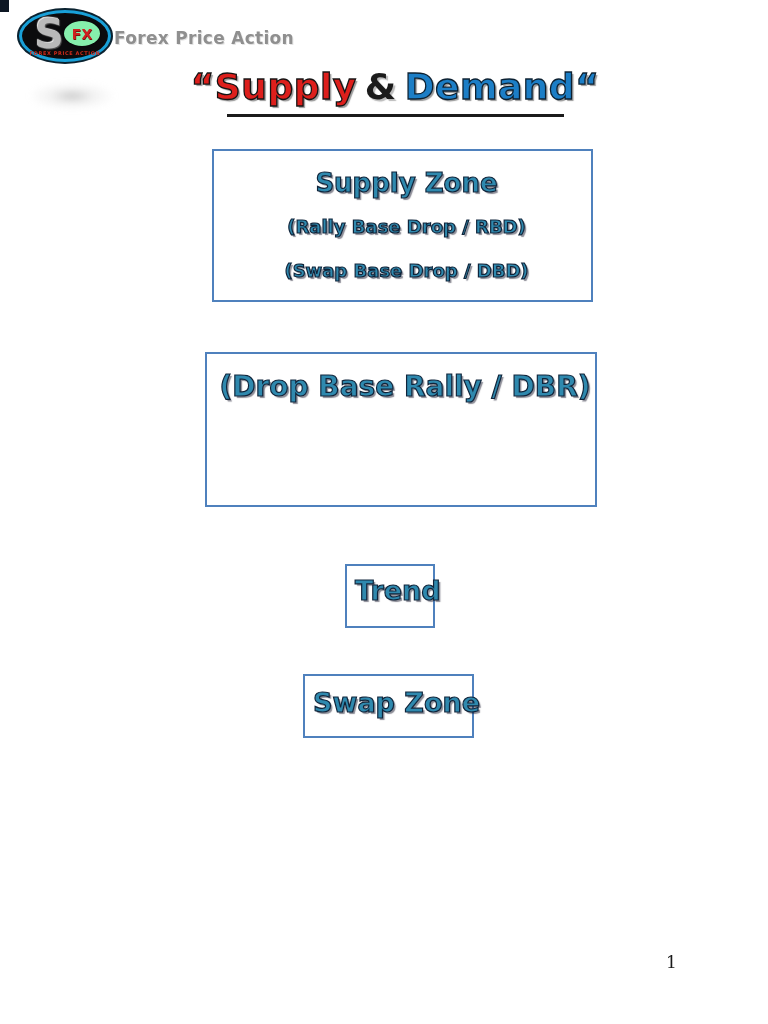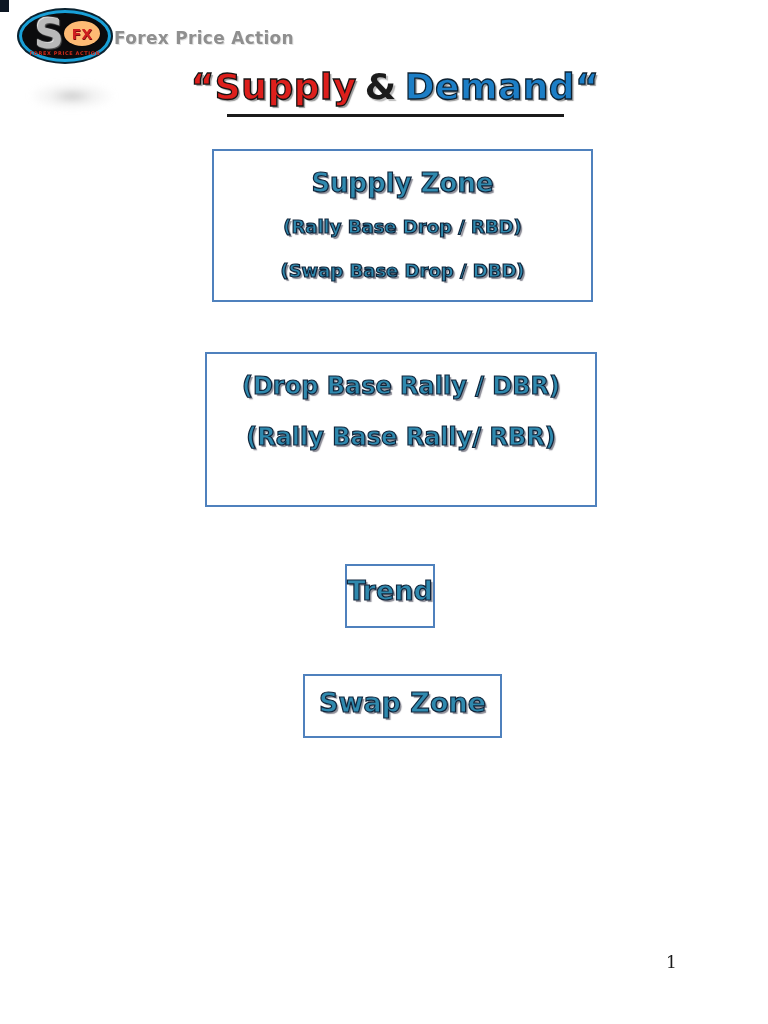--- a/index.html
+++ b/index.html
@@ -26,21 +26,21 @@
   }
   .logo-s{
     position:absolute;left:13px;top:-3px;
     font-size:40px;font-weight:bold;
     color:#b9b9b9;
     text-shadow:1px 1px 1px #5a5a5a, -1px -1px 1px #ededed;
     line-height:48px;
   }
   .logo-fx-oval{
     position:absolute;left:42px;top:8px;width:36px;height:25px;
-    background:#fdba74;border-radius:50%;
+    background:#86efac;border-radius:50%;
     display:flex;align-items:center;justify-content:center;
     box-shadow:0 0 2px #000;
   }
   .logo-fx{
     color:#cf1f1f;font-weight:bold;font-size:14px;letter-spacing:0px;
     text-shadow:0.5px 0.5px 0 #7a0f0f;
   }
   .logo-caption{
     position:absolute;left:0;bottom:3px;width:100%;
     text-align:center;
@@ -96,30 +96,31 @@
     background:#ffffff;
     box-sizing:border-box;
     text-align:center;
   }
   .zone-line{
     font-weight:bold;
     color:#2f89ae;
     -webkit-text-stroke:1.2px #10243a;
     text-shadow:2px 2px 1px rgba(25,25,45,0.5);
     white-space:nowrap;
+    padding-left:8px;
   }
   .box-supply{left:212px;top:149px;width:381px;height:153px;padding-top:10px;}
   .box-supply .zone-line{font-size:18px;line-height:44px;}
   .box-supply .zone-heading{font-size:26px;}
   .box-demand{left:205px;top:352px;width:392px;height:155px;padding-top:7px;}
-  .box-demand .zone-line{font-size:24px;line-height:51px;}
+  .box-demand .zone-line{font-size:28px;line-height:51px;}
   .box-demand .zone-heading{font-size:26px;}
   .box-trend{left:345px;top:564px;width:90px;height:64px;padding-top:9px;}
   .box-trend .zone-line{font-size:27px;line-height:32px;}
-  .box-swap{left:303px;top:674px;width:199px;height:64px;padding-top:11px;}
+  .box-swap{left:303px;top:674px;width:171px;height:64px;padding-top:11px;}
   .box-swap .zone-line{font-size:27px;line-height:32px;}
   
   .page-number{
     position:absolute;left:666px;top:952px;
     font-family:"DejaVu Serif","Liberation Serif",serif;
     font-size:17px;color:#1a1a1a;
   }
 </style>
 </head>
 <body>
@@ -143,21 +144,20 @@
   <div class="title-underline"></div>
 
   <div class="zone-box box-supply">
     <div class="zone-line zone-heading">Supply Zone</div>
     <div class="zone-line">(Rally Base Drop / RBD)</div>
     <div class="zone-line">(Swap Base Drop / DBD)</div>
   </div>
 
   <div class="zone-box box-demand">
     <div class="zone-line">(Drop Base Rally / DBR)</div>
-    <div class="zone-line">(Rally Base Rally/ RBR)</div>
   </div>
 
   <div class="zone-box box-trend">
     <div class="zone-line">Trend</div>
   </div>
 
   <div class="zone-box box-swap">
     <div class="zone-line">Swap Zone</div>
   </div>
 

